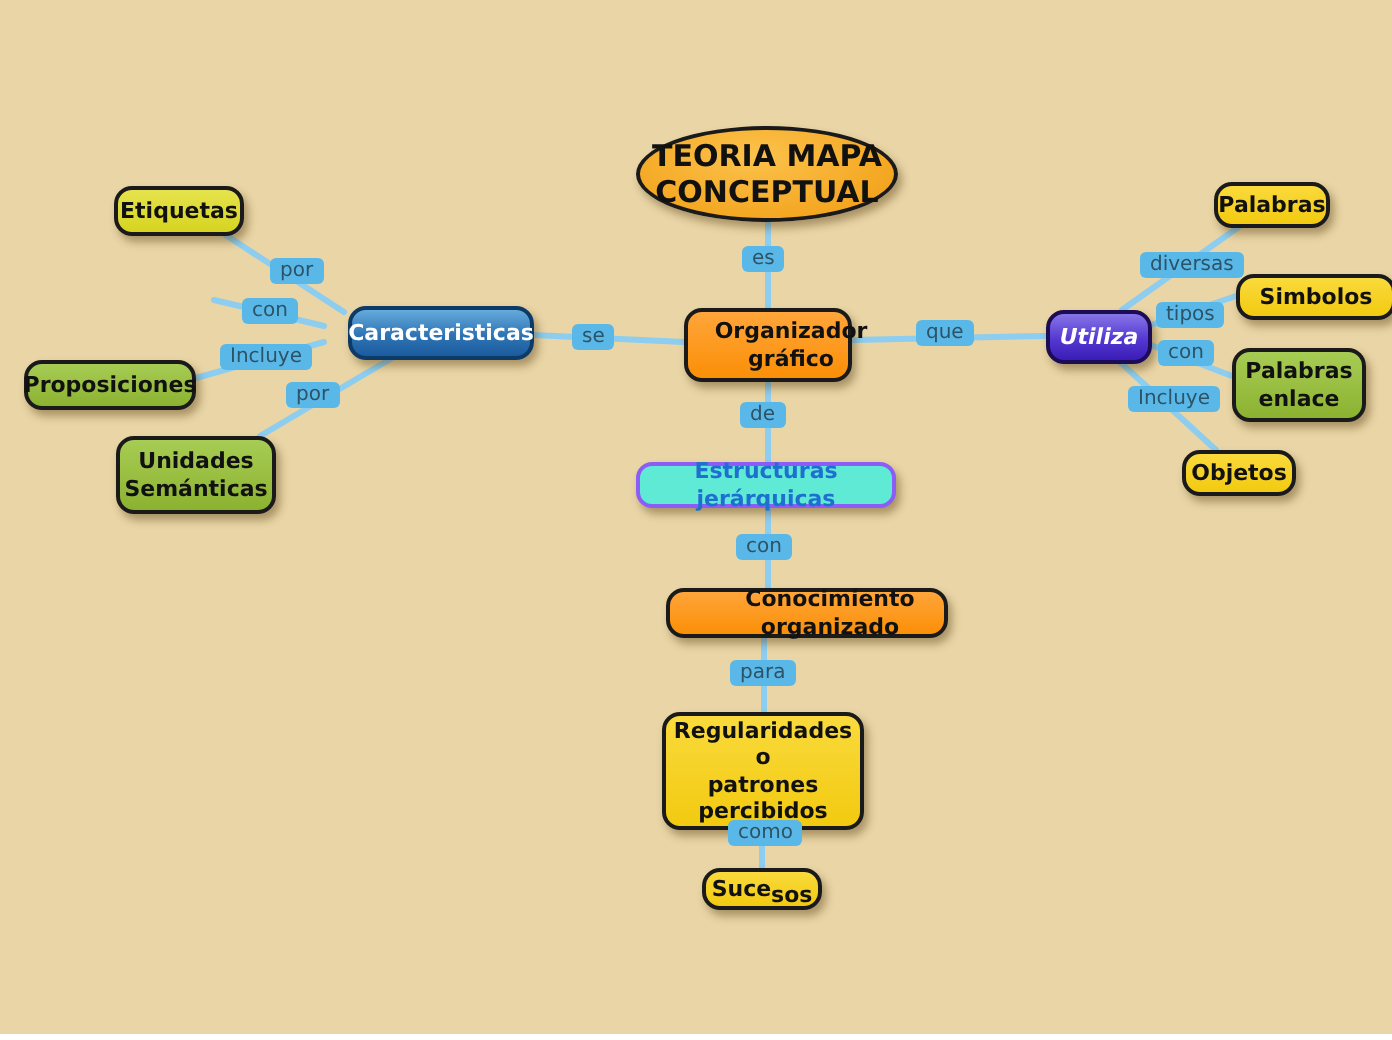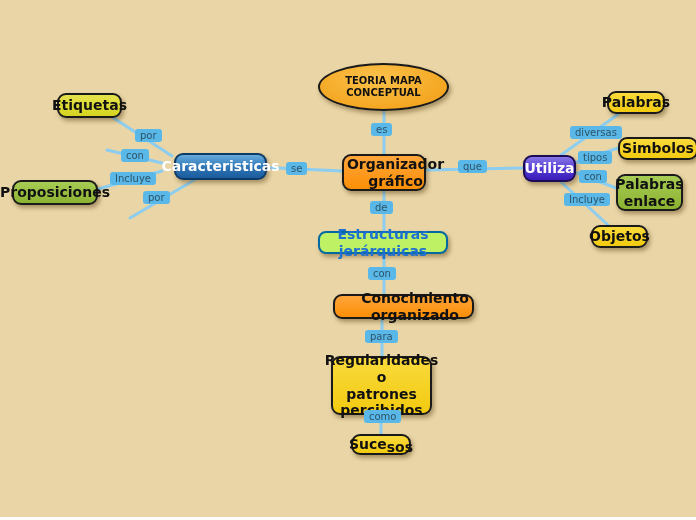--- a/index.html
+++ b/index.html
@@ -9,47 +9,47 @@
     background:#E9D5A6;
     overflow:hidden;
     font-family:"DejaVu Sans", sans-serif;
   }
   #wires{position:absolute;left:0;top:0;width:696px;height:520px;}
   .node{
     position:absolute;
     box-sizing:border-box;
     display:flex;align-items:center;justify-content:center;
     text-align:center;
-    font-weight:bold;font-size:14px;line-height:1.2;
+    font-weight:bold;font-size:11px;line-height:1.2;
     color:#111;
     border:2px solid #1a1a1a;border-radius:9px;
     padding:2px 5px;
     white-space:pre-line;
     box-shadow:2px 3px 4px rgba(90,65,20,.45);
     cursor:pointer;
   }
   .ellipse{
     border-radius:50%;
     background:radial-gradient(ellipse at 45% 30%, #FCC24C 0%, #F4A722 70%, #EE9D18 100%);
-    font-size:10px;
+    font-size:15px;
   }
   .orange{background:linear-gradient(180deg,#FFA53A 0%,#FB8F07 100%);padding-left:28px;}
   .yellow{background:linear-gradient(180deg,#FADA3C 0%,#F2CA10 100%);}
   .yellowgreen{background:linear-gradient(180deg,#E5E34C 0%,#D6D420 100%);}
   .olive{background:linear-gradient(180deg,#A7CC54 0%,#8CB231 100%);}
   .blue{
     background:linear-gradient(180deg,#66ABDC 0%,#2E74B5 55%,#1B5C9E 100%);
     color:#fff;border-color:#0D3A66;margin-left:12px;
   }
   .purple{
     background:linear-gradient(180deg,#8676E6 0%,#5538D2 55%,#3A1DB6 100%);
-    color:#fff;border-color:#1C0C55;
+    color:#fff;border-color:#1C0C55;font-style:italic;
   }
   .whiteNode{
-    background:#bef264;border:2px solid #0369a1;color:#1E6FD0;
+    background:#5eead4;border:2px solid #8b5cf6;color:#1E6FD0;
     border-radius:8px;
   }
   .link-label{
     position:absolute;
     display:flex;align-items:center;justify-content:center;
     background:#5AB8E9;
     color:#2C5366;
     font-size:10px;font-weight:normal;
     border-radius:3px;
     padding:1px 5px;
@@ -106,20 +106,22 @@
 
   <div class="node yellow" style="left:351px;top:434px;width:60px;height:21px;">
     <span>Suce</span><span class="sub-offset">sos</span>
   </div>
 
   <div class="node yellowgreen" style="left:57px;top:93px;width:65px;height:25px;">Etiquetas</div>
 
 
   <div class="node olive" style="left:12px;top:180px;width:86px;height:25px;">Proposiciones</div>
 
+  <div class="node olive" style="left:58px;top:218px;width:80px;height:39px;">Unidades
+Semánticas</div>
 
   <div class="node yellow" style="left:607px;top:91px;width:58px;height:23px;">Palabras</div>
 
   <div class="node yellow" style="left:618px;top:137px;width:80px;height:23px;">Simbolos</div>
 
   <div class="node olive" style="left:616px;top:174px;width:67px;height:37px;">Palabras
 enlace</div>
 
   <div class="node yellow" style="left:591px;top:225px;width:57px;height:23px;">Objetos</div>
 

